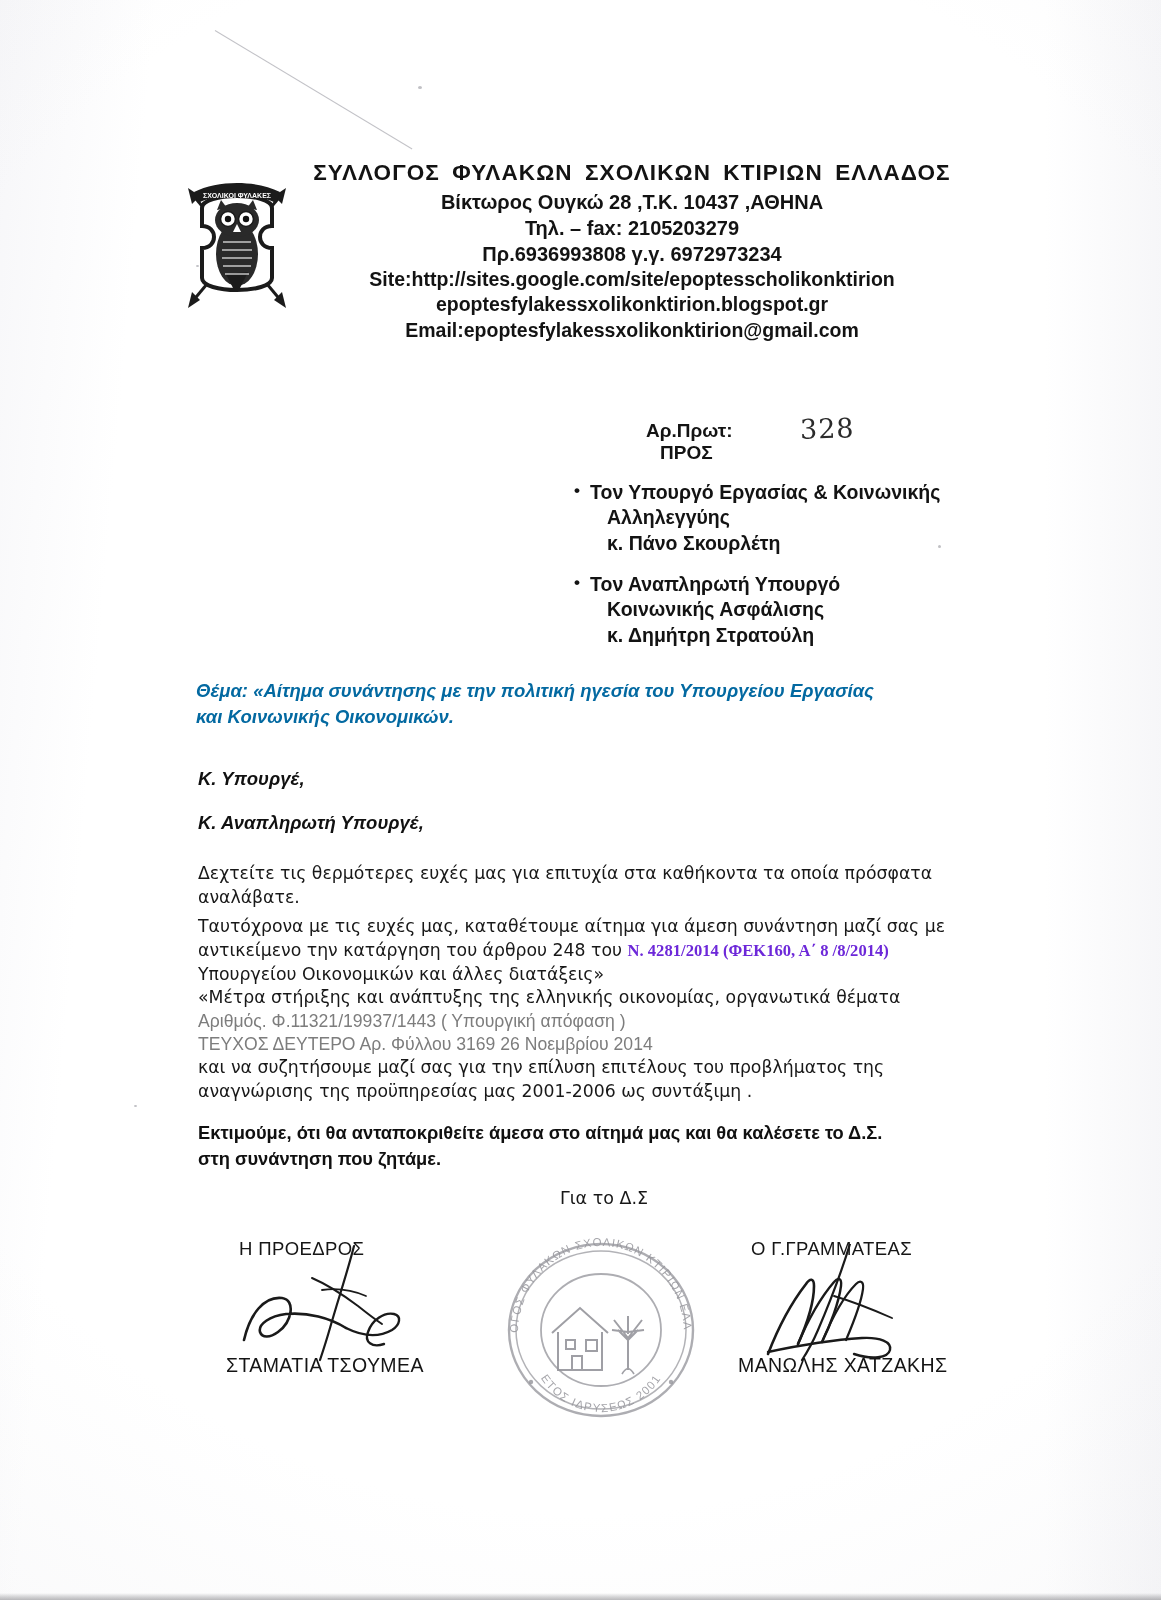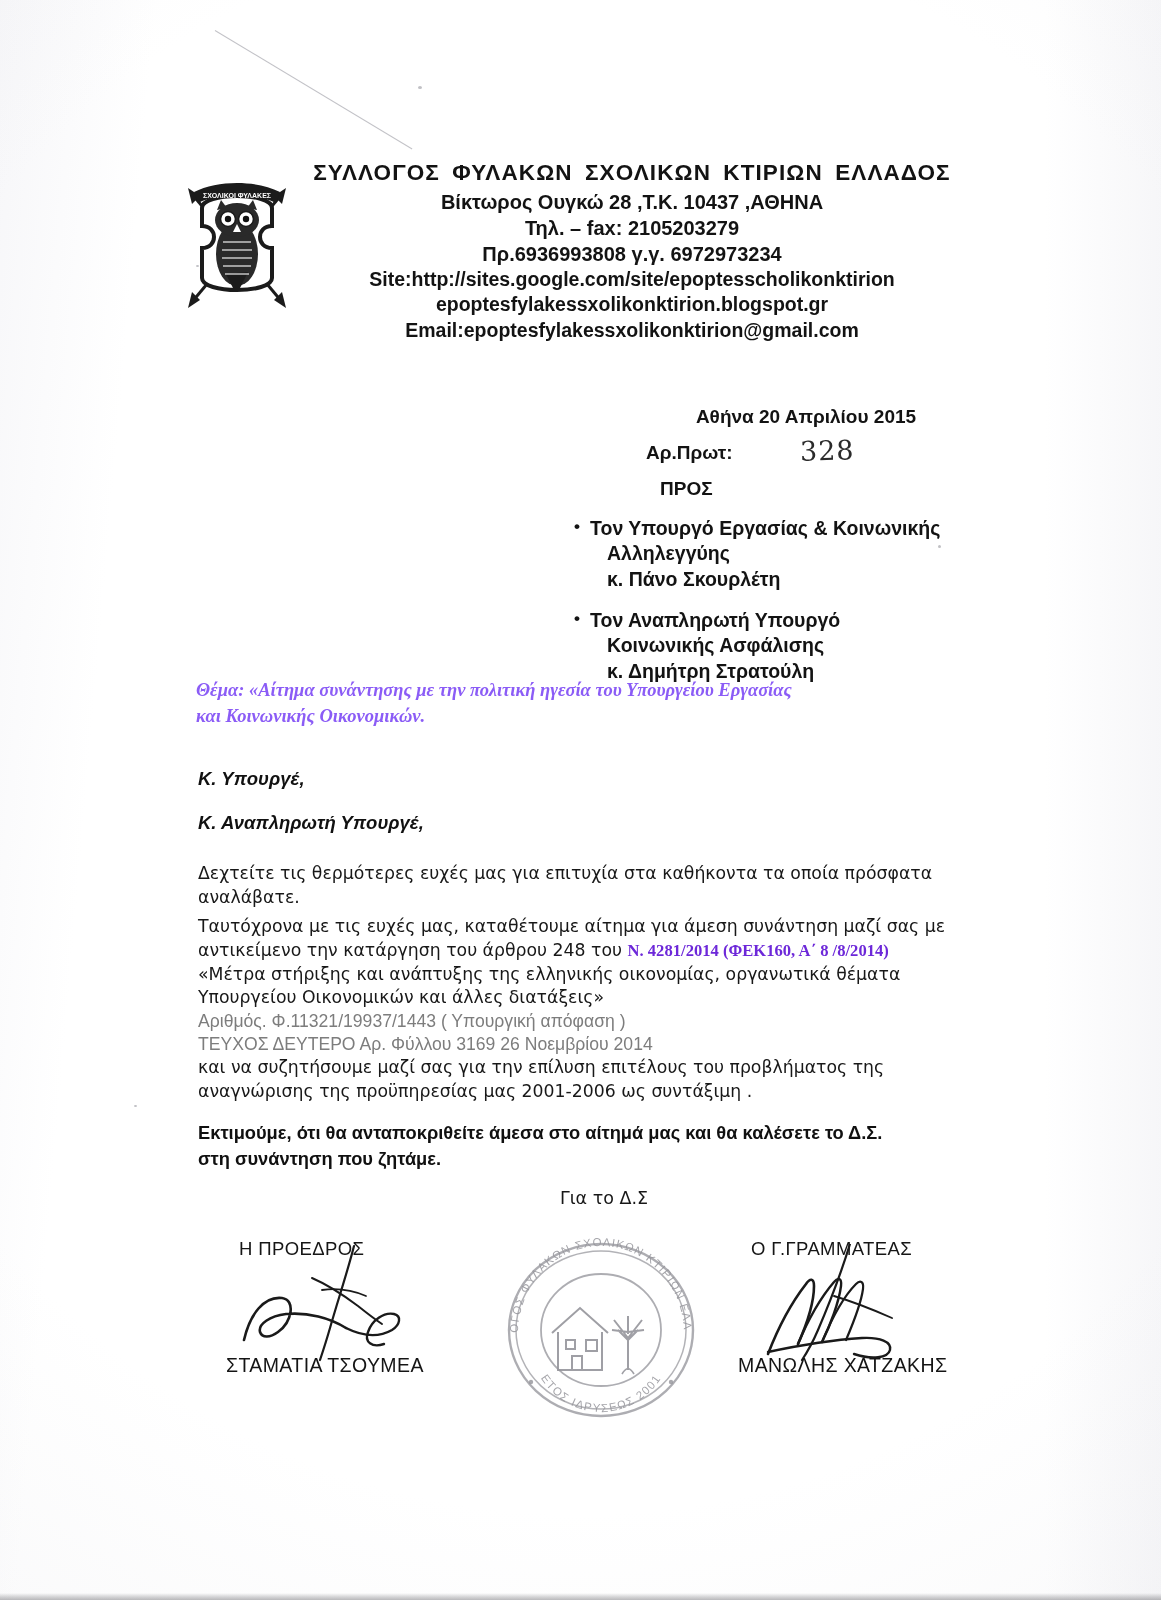--- a/index.html
+++ b/index.html
@@ -118,21 +118,20 @@
     color: #2b2b2b;
     position: absolute;
     left: 240px;
     top: -7px;
     transform: rotate(-1.5deg);
   }
   .meta-pros {
     font-family: "Liberation Sans", sans-serif;
     font-weight: bold;
     font-size: 19px;
-    margin-top: 14px;
     padding-left: 100px;
   }
   .recipients { margin-top: 16px; }
   .recipient {
     margin-bottom: 16px;
     font-family: "Liberation Sans", sans-serif;
     font-weight: bold;
     font-size: 19.5px;
     line-height: 1.30;
     color: #131313;
@@ -146,26 +145,26 @@
     font-size: 17px;
   }
   .recipient .ind { display: block; padding-left: 17px; }
 
   
   .subject {
     position: absolute;
     left: 196px;
     top: 678px;
     width: 770px;
-    font-family: Liberation Serif, serif;
+    font-family: Liberation Sans, sans-serif;
     font-weight: bold;
     font-style: italic;
     font-size: 18.5px;
     line-height: 1.40;
-    color: #8b5cf6;
+    color: #0369a1;
   }
 
   
   .salutations {
     position: absolute;
     left: 198px;
     top: 768px;
     font-family: "Liberation Sans", sans-serif;
     font-weight: bold;
     font-style: italic;
@@ -330,21 +329,20 @@
       <div class="hl">Βίκτωρος Ουγκώ  28  ,Τ.Κ. 10437 ,ΑΘΗΝΑ</div>
       <div class="hl">Τηλ. – fax: 2105203279</div>
       <div class="hl">Πρ.6936993808 γ.γ. 6972973234</div>
       <div class="hl hl-small">Site:http://sites.google.com/site/epoptesscholikonktirion</div>
       <div class="hl hl-small">epoptesfylakessxolikonktirion.blogspot.gr</div>
       <div class="hl hl-small">Email:epoptesfylakessxolikonktirion@gmail.com</div>
     </div>
   </div>
 
   <div class="meta">
-    <div class="meta-date">Αθήνα 20 Απριλίου  2015</div>
 
     <div class="meta-ref">
       <span>Αρ.Πρωτ:</span>
       <span class="handwritten">328</span>
     </div>
 
     <div class="meta-pros">ΠΡΟΣ</div>
 
     <div class="recipients">
       <div class="recipient">
@@ -375,22 +373,22 @@
   <div class="body-text">
 
     <div class="p">
       <span class="line">Δεχτείτε τις θερμότερες ευχές μας για επιτυχία στα καθήκοντα τα οποία πρόσφατα</span>
       <span class="line">αναλάβατε.</span>
     </div>
 
     <div class="p p-tight">
       <span class="line">Ταυτόχρονα με τις ευχές μας, καταθέτουμε αίτημα για άμεση συνάντηση μαζί σας με</span>
       <span class="line"><span>αντικείμενο την κατάργηση του άρθρου  248 του </span><span class="gov-ref">Ν. 4281/2014 (ΦΕΚ160, Α΄ 8 /8/2014)</span></span>
+      <span class="line">Υπουργείου Οικονομικών και άλλες διατάξεις»</span>
       <span class="line">«Μέτρα στήριξης και ανάπτυξης της ελληνικής οικονομίας, οργανωτικά θέματα</span>
-      <span class="line">Υπουργείου Οικονομικών και άλλες διατάξεις»</span>
       <span class="gray-line">Αριθμός. Φ.11321/19937/1443   (   Υπουργική απόφαση  )</span>
       <span class="gray-line">ΤΕΥΧΟΣ ΔΕΥΤΕΡΟ Αρ. Φύλλου 3169  26 Νοεμβρίου 2014</span>
       <span class="line">και να συζητήσουμε μαζί σας για την επίλυση επιτέλους του προβλήματος της</span>
       <span class="line">αναγνώρισης της προϋπηρεσίας μας 2001-2006 ως συντάξιμη .</span>
     </div>
 
     <div class="p-bold">
       <span class="line">Εκτιμούμε, ότι θα ανταποκριθείτε άμεσα στο αίτημά μας και θα καλέσετε το Δ.Σ.</span>
       <span class="line">στη συνάντηση που ζητάμε.</span>
     </div>

